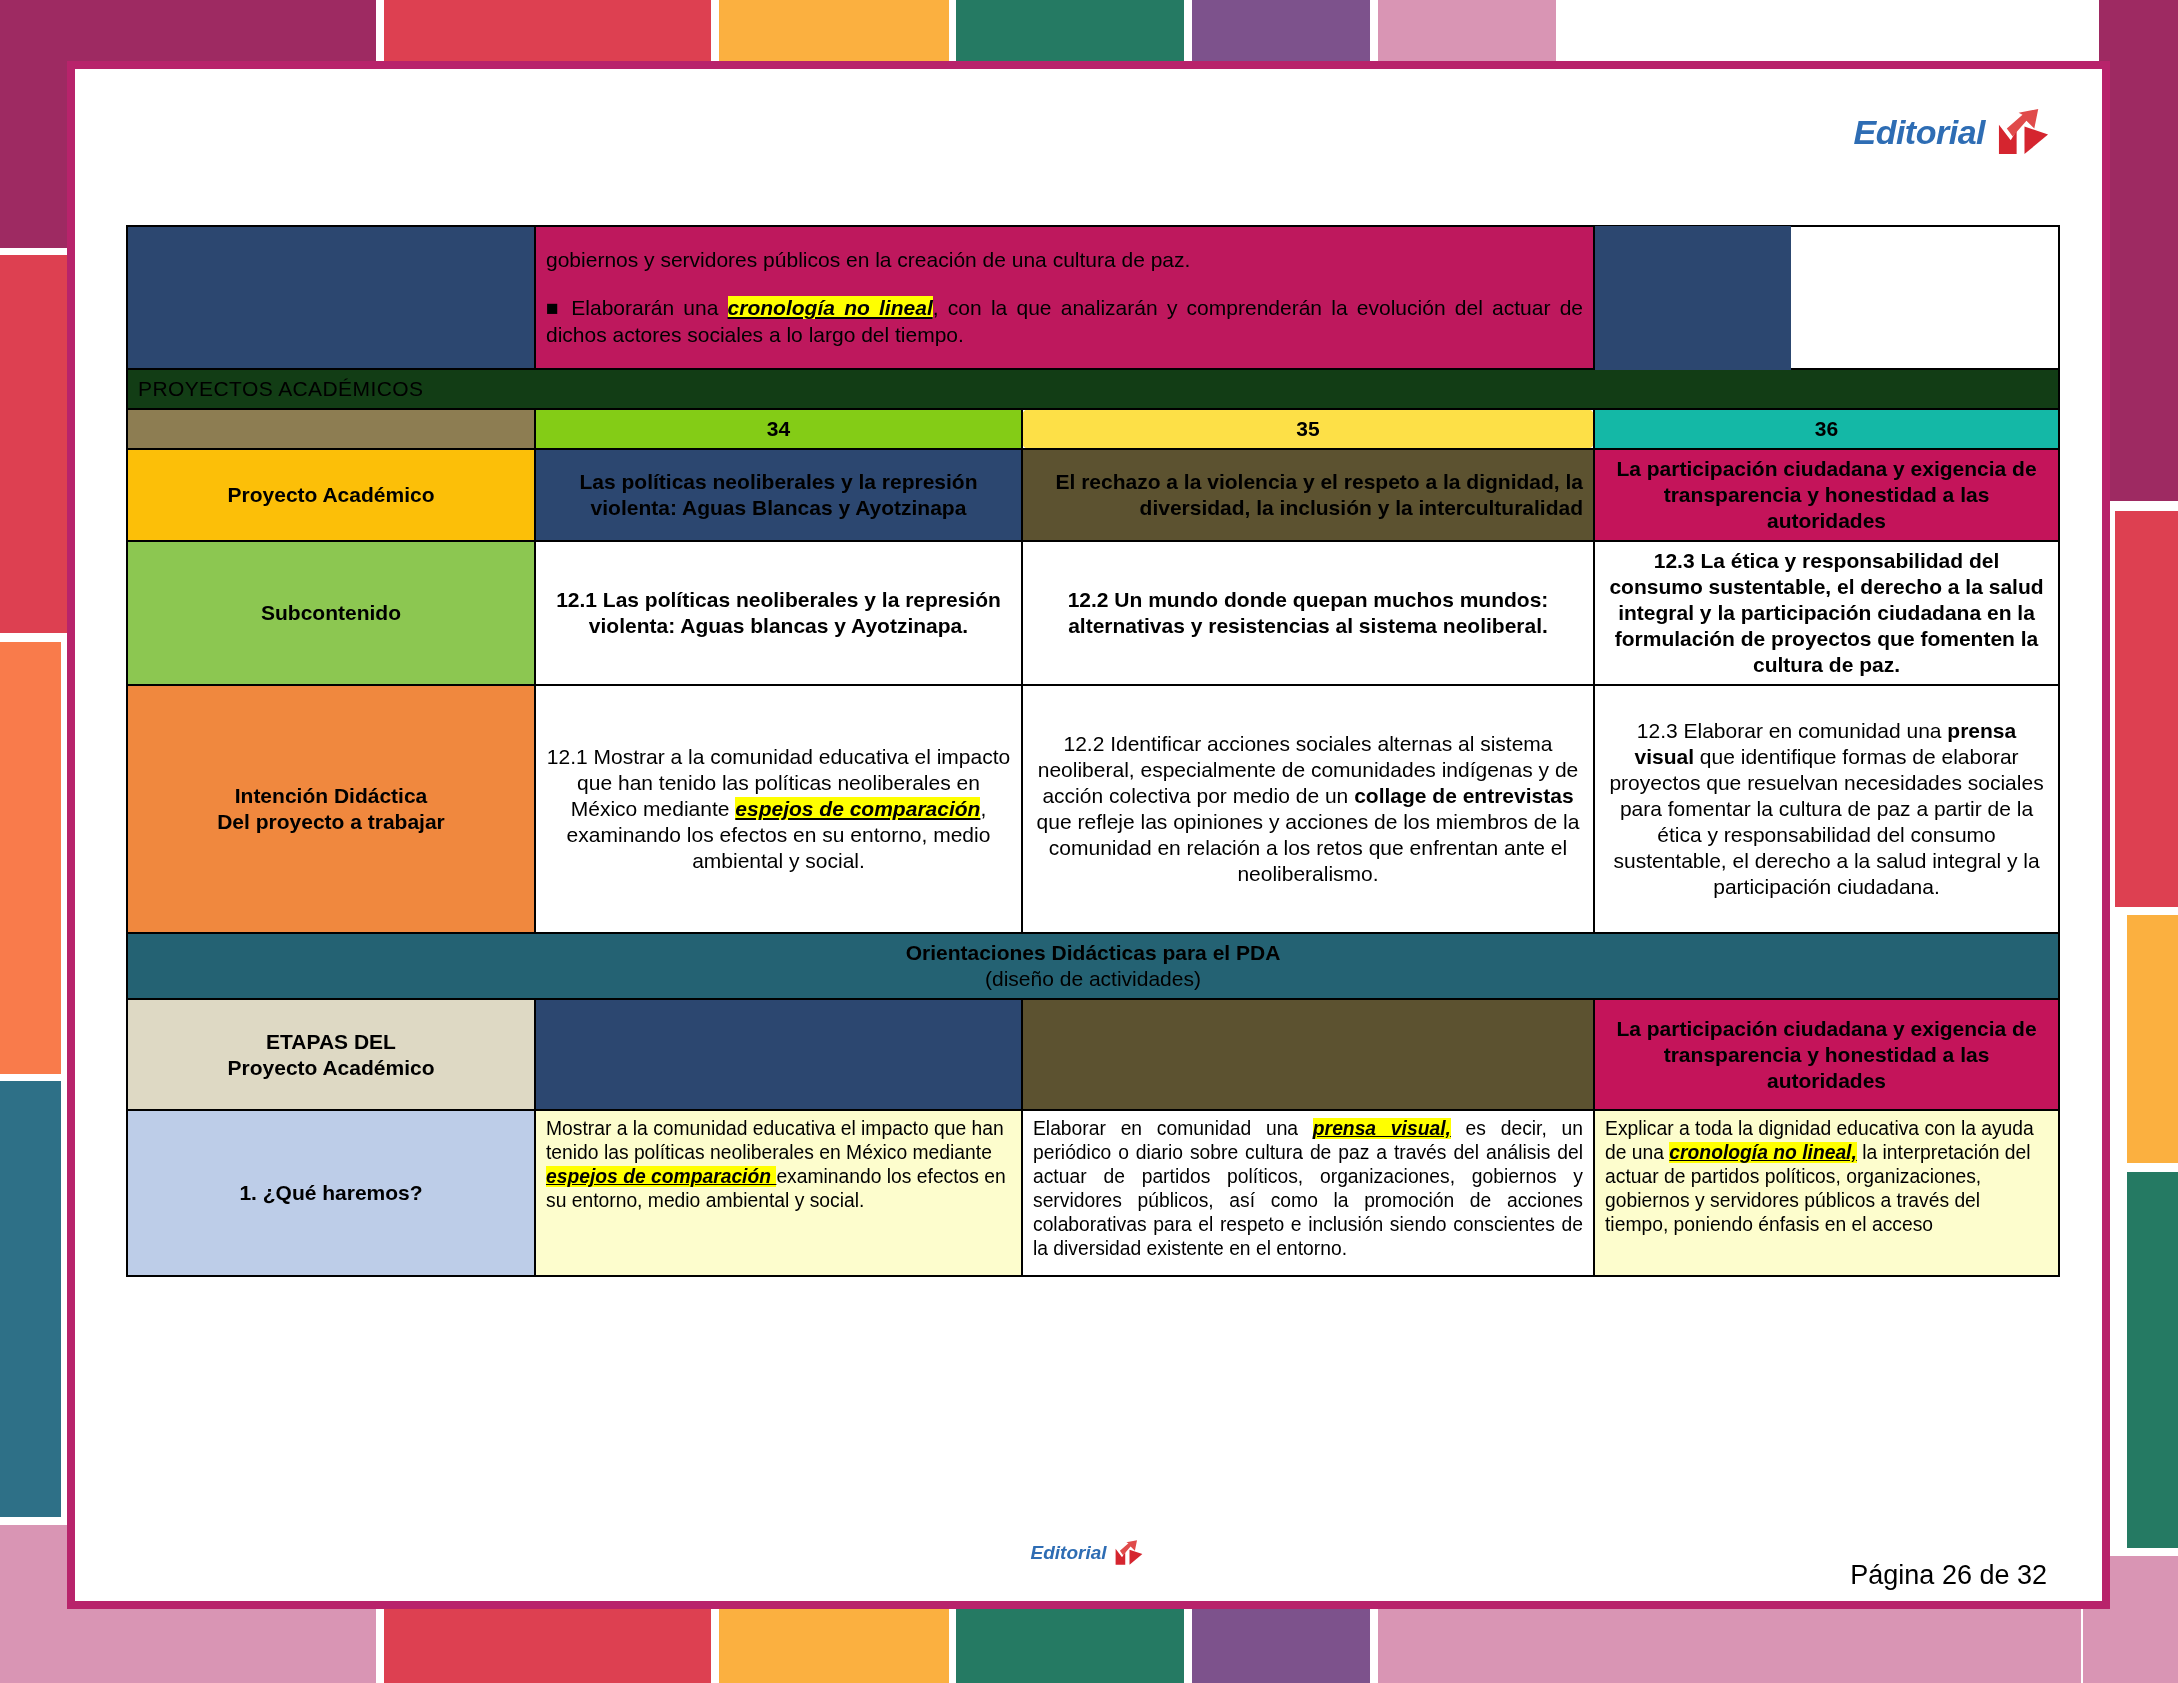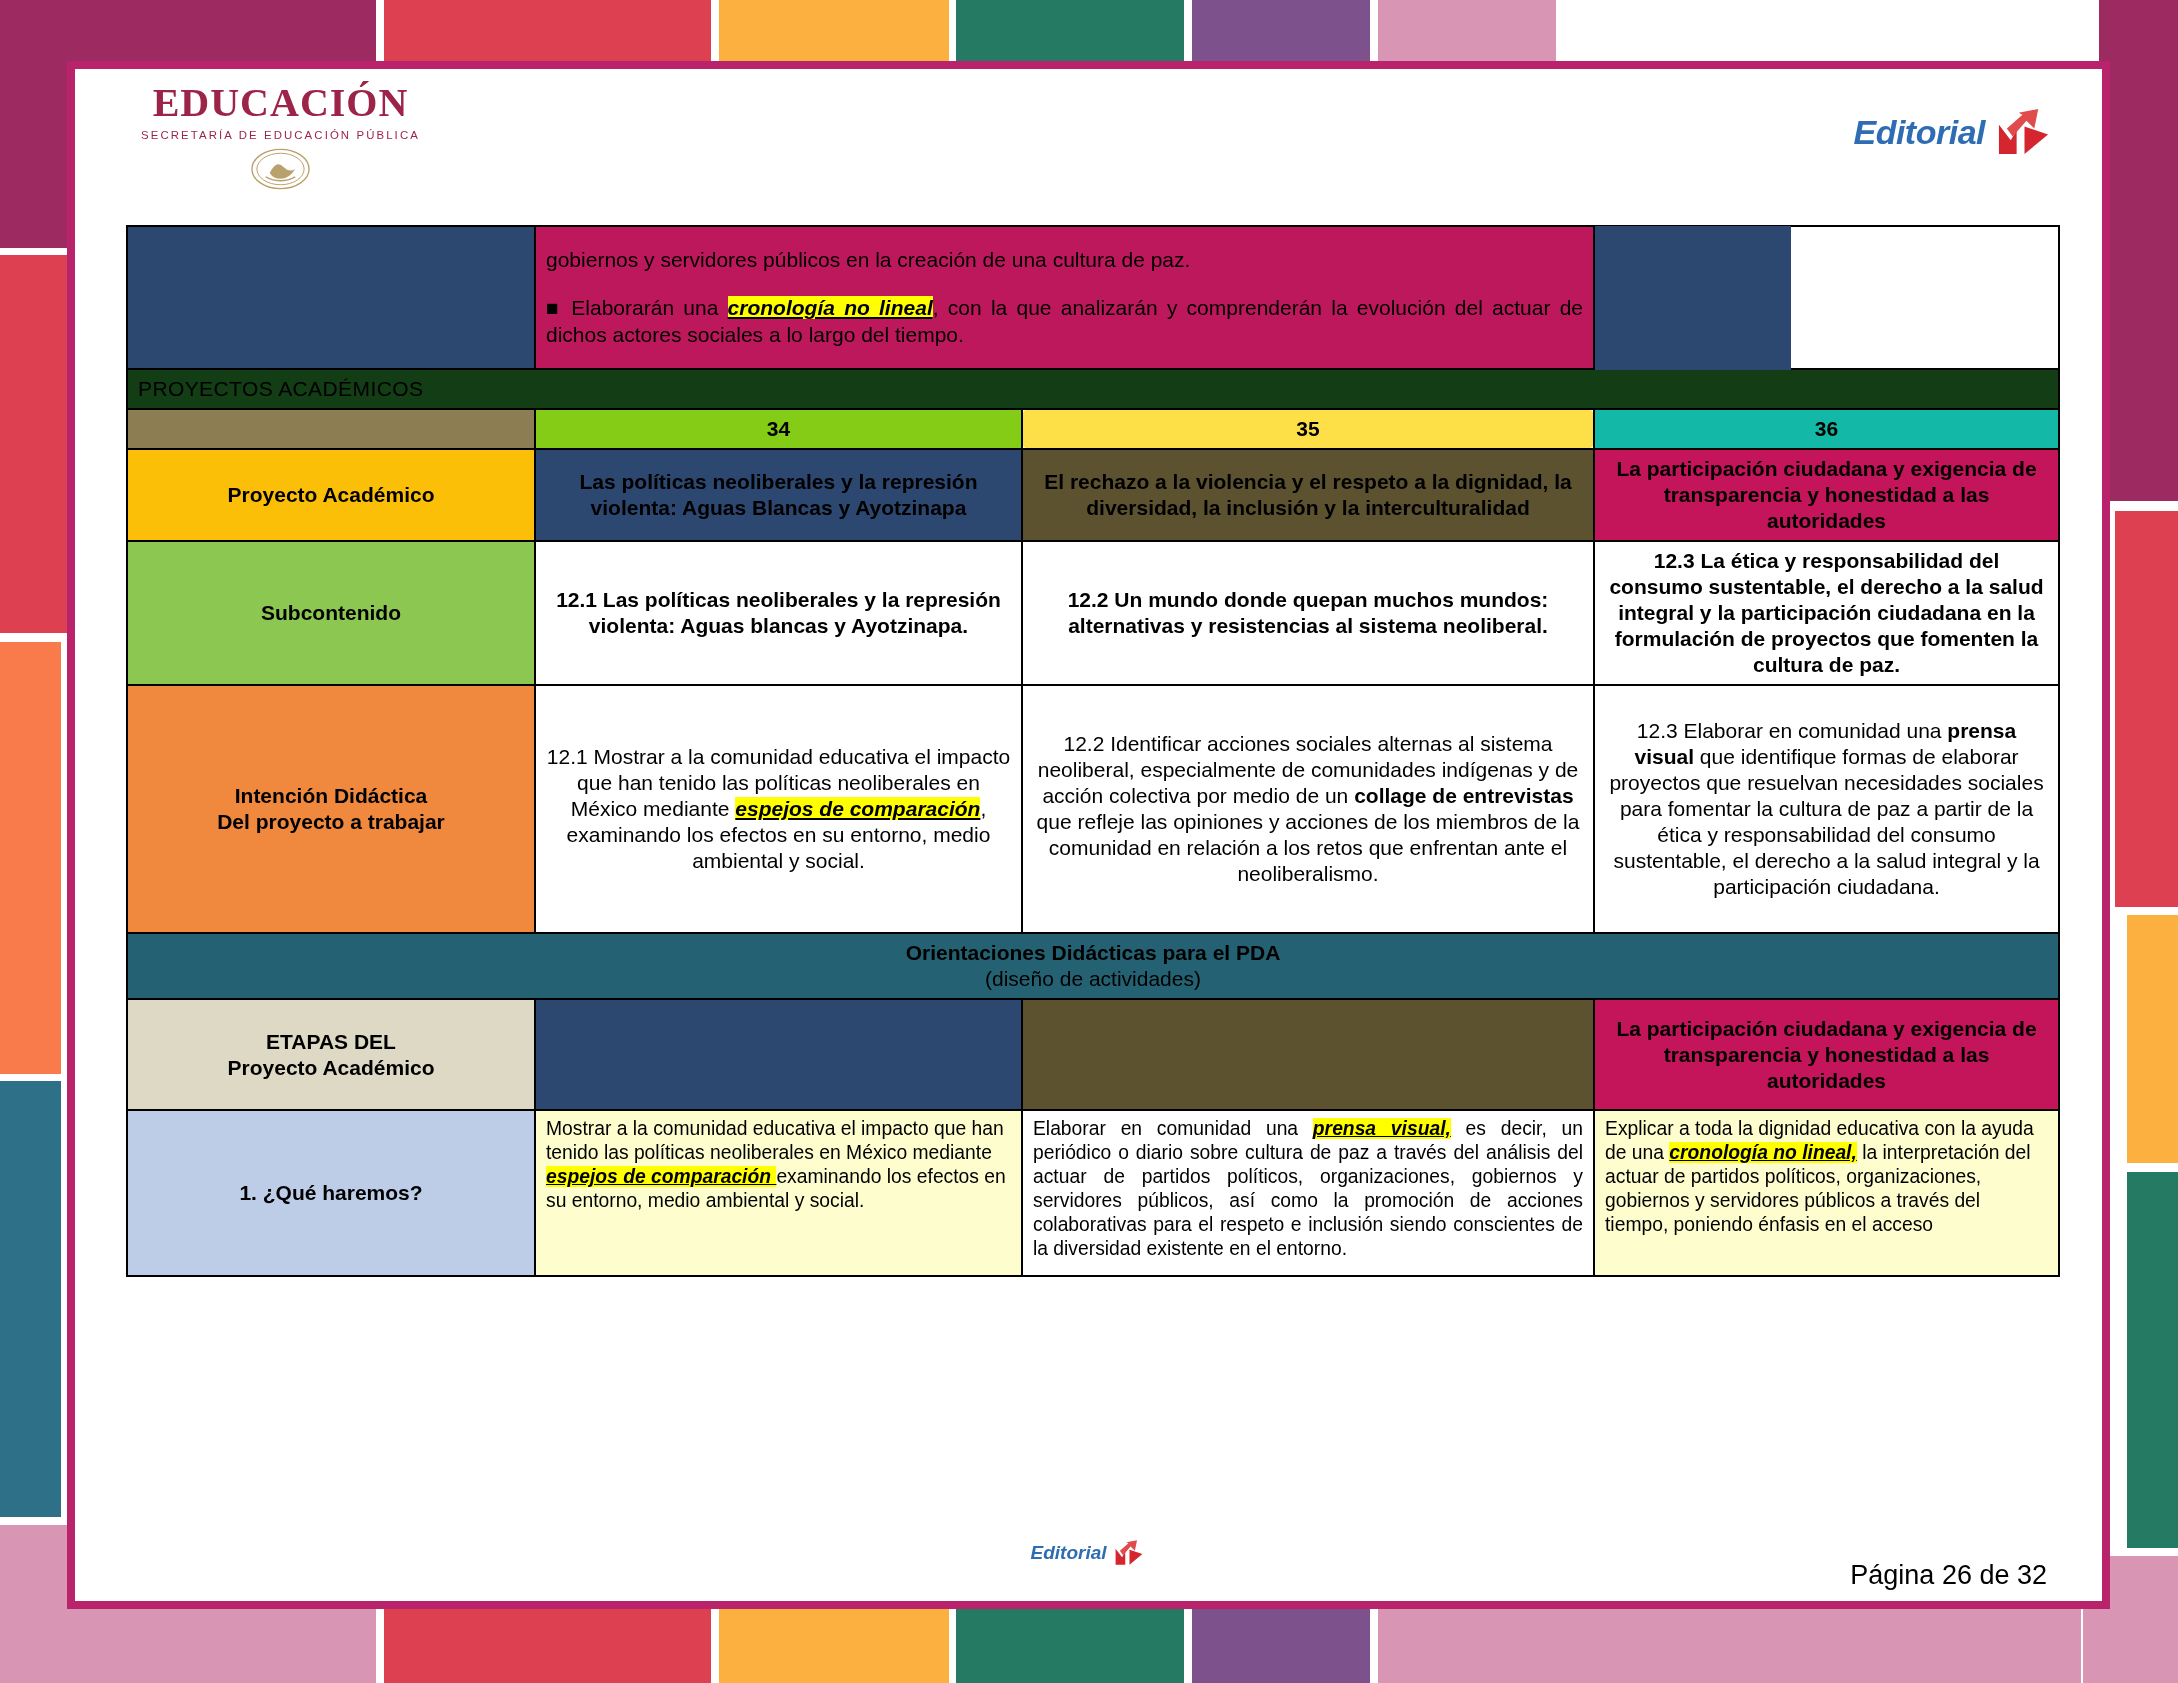--- a/index.html
+++ b/index.html
@@ -73,21 +73,21 @@
   .num-teal{background:#fde047;color:#fff;text-align:center;font-weight:700;font-size:28px;padding:12px 0;border-radius:7px;}
   .num-crimson{background:#14b8a6;color:#fff;text-align:center;font-weight:700;font-size:28px;padding:12px 0;}
 
   .lbl-yellow{background:#fcbf08;text-align:center;font-weight:700;font-size:22px;}
   .lbl-green{background:#8cc751;text-align:center;font-weight:700;font-size:22px;}
   .lbl-orange{background:#f0883e;text-align:center;font-weight:700;font-size:22px;line-height:1.3;}
   .lbl-beige{background:#ded9c4;text-align:center;font-weight:700;font-size:22px;line-height:1.3;}
   .lbl-blue{background:#bdcde8;text-align:center;font-weight:700;font-size:22px;}
 
   .fill-navy{background:#2c4770;color:#fff;text-align:center;font-weight:700;font-size:22px;line-height:1.28;}
-  .fill-olive{background:#5c5230;color:#fff;text-align:center;font-weight:700;font-size:22px;line-height:1.28;}
+  .fill-olive{background:#5c5230;color:#fff;text-align:right;font-weight:700;font-size:22px;line-height:1.28;}
   .fill-crimson{background:#c4145a;color:#fff;text-align:center;font-weight:700;font-size:22px;line-height:1.28;}
   .just{text-align:justify;}
   .white-cell{background:#fff;}
   .yellow-cell{background:#fdfdcd;}
 
   .hl{background:#ffff00;font-weight:700;font-style:italic;text-decoration:underline;}
   .bq{font-weight:700;}
 
   .sub-txt{font-weight:700;text-align:center;}
   .int-txt{text-align:center;}
@@ -132,30 +132,20 @@
   <div class="blk" style="left:384px;top:1540px;width:327px;height:143px;background:#dd4051;"></div>
   <div class="blk" style="left:719px;top:1540px;width:230px;height:143px;background:#fbb040;"></div>
   <div class="blk" style="left:956px;top:1540px;width:228px;height:143px;background:#257a63;"></div>
   <div class="blk" style="left:1192px;top:1540px;width:178px;height:143px;background:#7d528c;"></div>
   <div class="blk" style="left:1378px;top:1540px;width:703px;height:143px;background:#d995b4;"></div>
 </div>
 
 <div class="page-frame">
 
   <div class="hdr">
-    <div class="sep-logo">
-      <div class="sep-title">EDUCACIÓN</div>
-      <div class="sep-sub">SECRETARÍA DE EDUCACIÓN PÚBLICA</div>
-      <svg class="seal" viewBox="0 0 62 44">
-        <ellipse cx="31" cy="22" rx="29" ry="20" fill="none" stroke="#b9a16b" stroke-width="1.4"></ellipse>
-        <ellipse cx="31" cy="22" rx="24" ry="16" fill="none" stroke="#b9a16b" stroke-width="1"></ellipse>
-        <path d="M20 26 Q27 12 34 20 Q40 26 46 22 Q40 32 31 32 Q24 32 20 26Z" fill="#b9a16b"></path>
-        <path d="M16 30 Q31 38 46 30" stroke="#b9a16b" stroke-width="1.4" fill="none"></path>
-      </svg>
-    </div>
 
     <div class="md-logo">
       <span class="md-word">Editorial</span>
       <svg class="md-mark" viewBox="0 0 66 56">
         <path d="M8 50 L8 20 L20 36 L26 26 L26 50 Z" fill="#d5252f"></path>
         <path d="M28 8 L48 4 L44 24 L36 16 L22 32 L16 24 L32 10 Z" fill="#e04b4b"></path>
         <path d="M34 22 L58 30 L34 50 Z" fill="#d5252f"></path>
       </svg>
     </div>
   </div>

